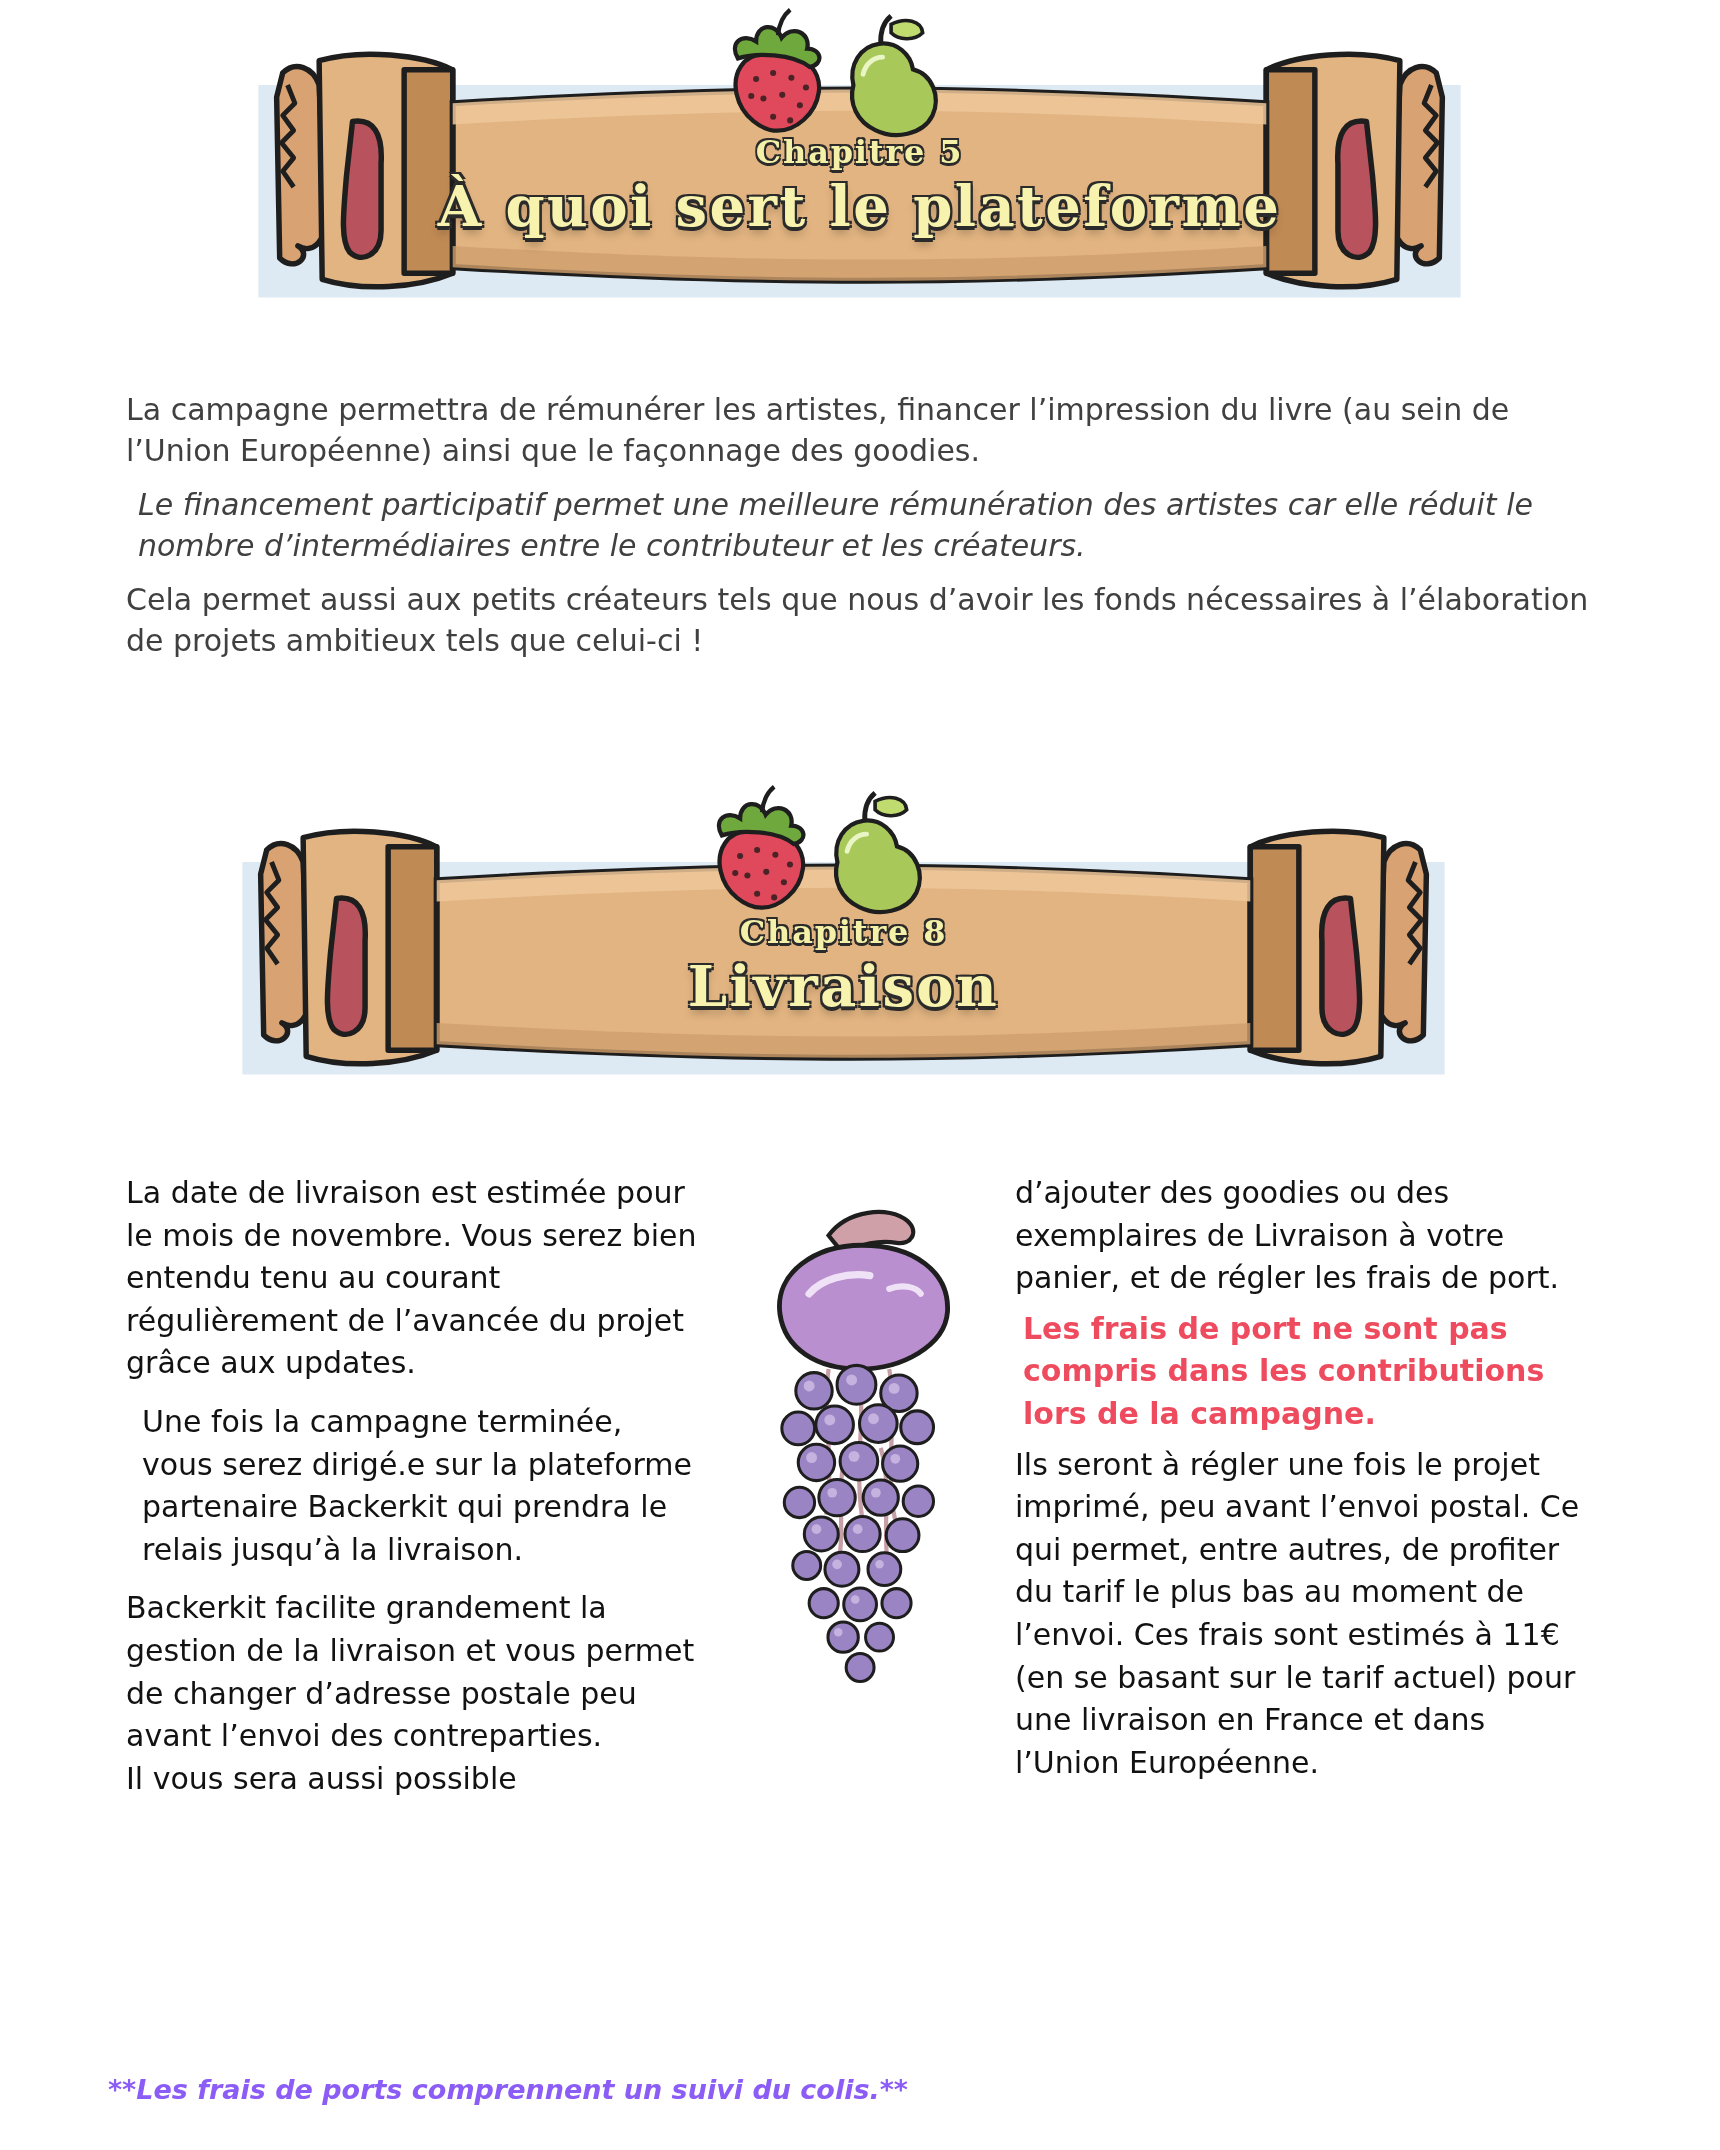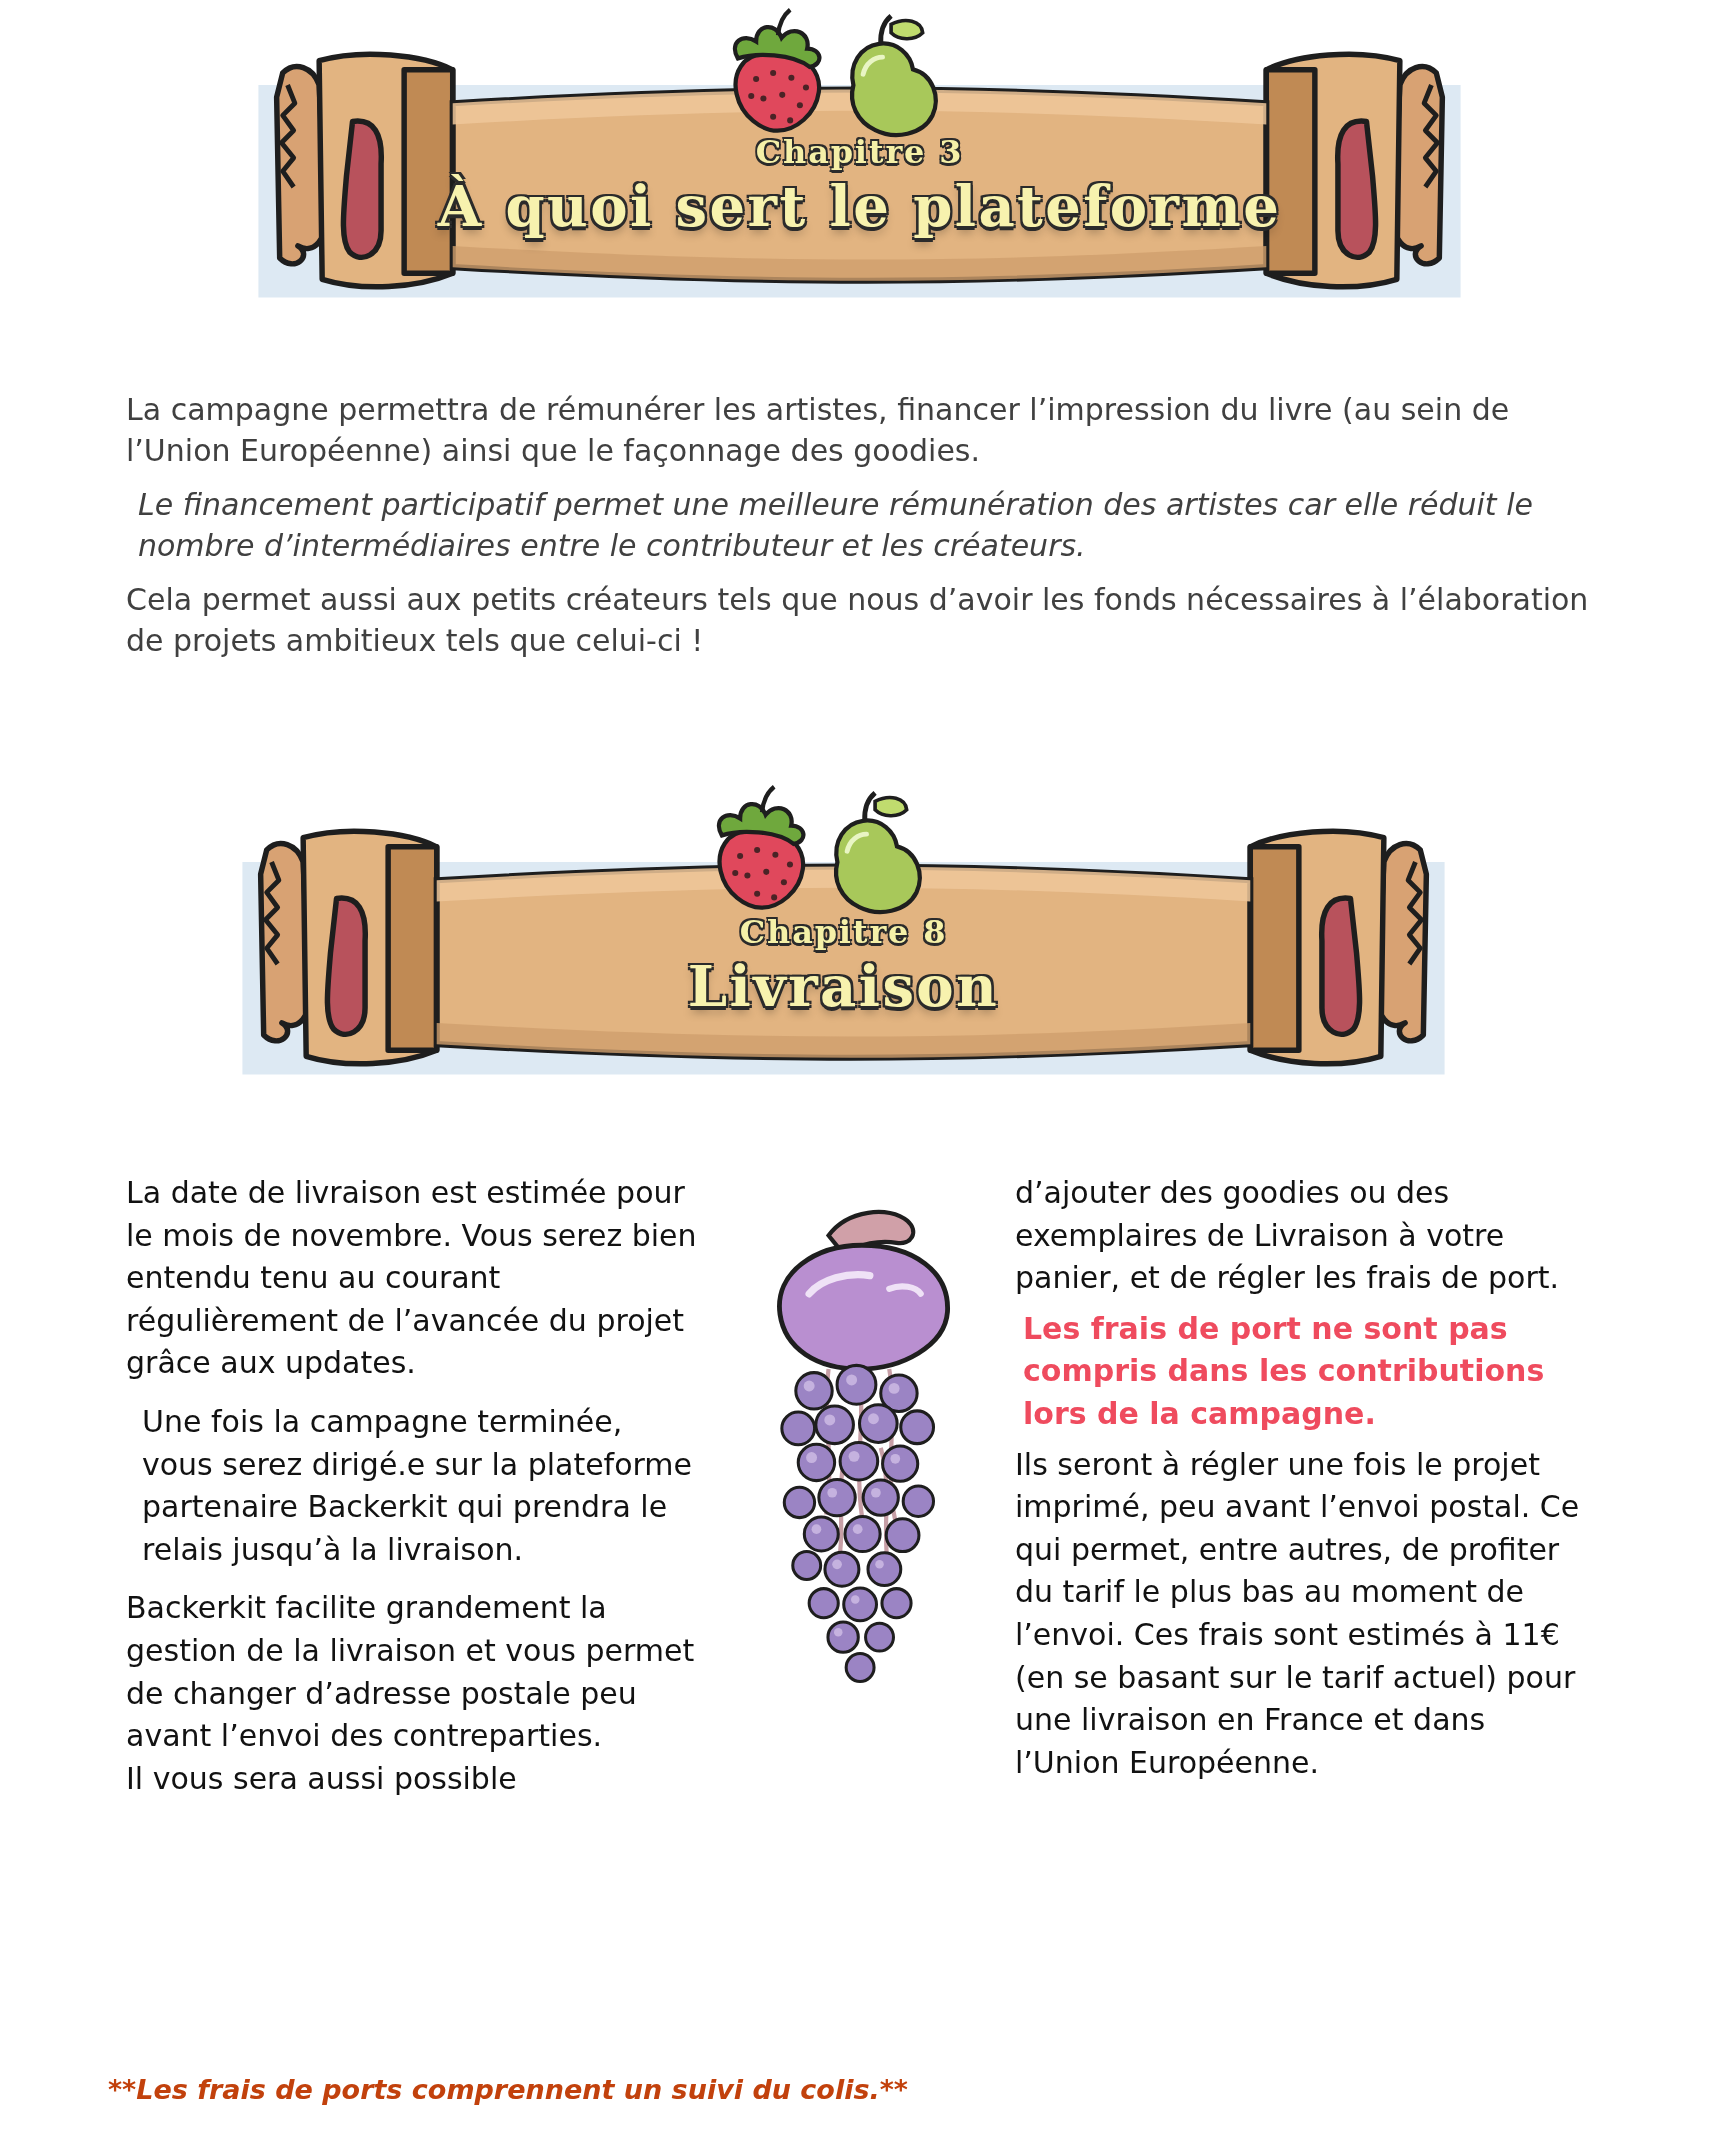--- a/index.html
+++ b/index.html
@@ -96,21 +96,21 @@
     font-weight: bold;
   }
 
   .footnote {
     position: absolute;
     left: 108px;
     top: 2074px;
     font-size: 27px;
     font-style: italic;
     font-weight: bold;
-    color: #c2410c;
+    color: #8b5cf6;
   }
 
   
   .grapes {
     position: absolute;
     left: 707px;
     top: 1187px;
     width: 322px;
     height: 546px;
   }
@@ -169,21 +169,21 @@
 
       <g>
         <path d="M300 130 C 292 96, 312 66, 342 62 C 372 58, 394 80, 398 104 C 430 112, 444 150, 430 180 C 414 212, 368 220, 336 204 C 306 190, 292 160, 300 130 Z" fill="#a8c85a" stroke="#1e1e1e" stroke-width="7"></path>
         <path d="M345 62 C 344 42, 350 26, 362 16" fill="none" stroke="#1e1e1e" stroke-width="8"></path>
         <path d="M362 30 C 386 18, 412 24, 414 44 C 400 58, 374 56, 362 44 Z" fill="#c0dc6e" stroke="#1e1e1e" stroke-width="6"></path>
         <path d="M316 112 C 320 94, 334 84, 348 84" fill="none" stroke="#e9f5c4" stroke-width="8" stroke-linecap="round"></path>
       </g>
     </svg>
 
     <div class="banner-text" style="top:121px;">
-      <span class="chapter-label">Chapitre 3</span>
+      <span class="chapter-label">Chapitre 5</span>
     </div>
     <div class="banner-text" style="top:161px;">
       <span class="chapter-title">À quoi sert le plateforme</span>
     </div>
   </div>
 
   <div class="intro">
     <p style="margin:0 0 0 0;">La campagne permettra de rémunérer les artistes, financer l’impression du livre (au sein de l’Union Européenne) ainsi que le façonnage des goodies.</p>
     <p style="margin:12px;font-style:italic;">Le financement participatif permet une meilleure rémunération des artistes car elle réduit le nombre d’intermédiaires entre le contributeur et les créateurs.</p>
     <p style="margin:0;">Cela permet aussi aux petits créateurs tels que nous d’avoir les fonds nécessaires à l’élaboration de projets ambitieux tels que celui-ci !</p>

